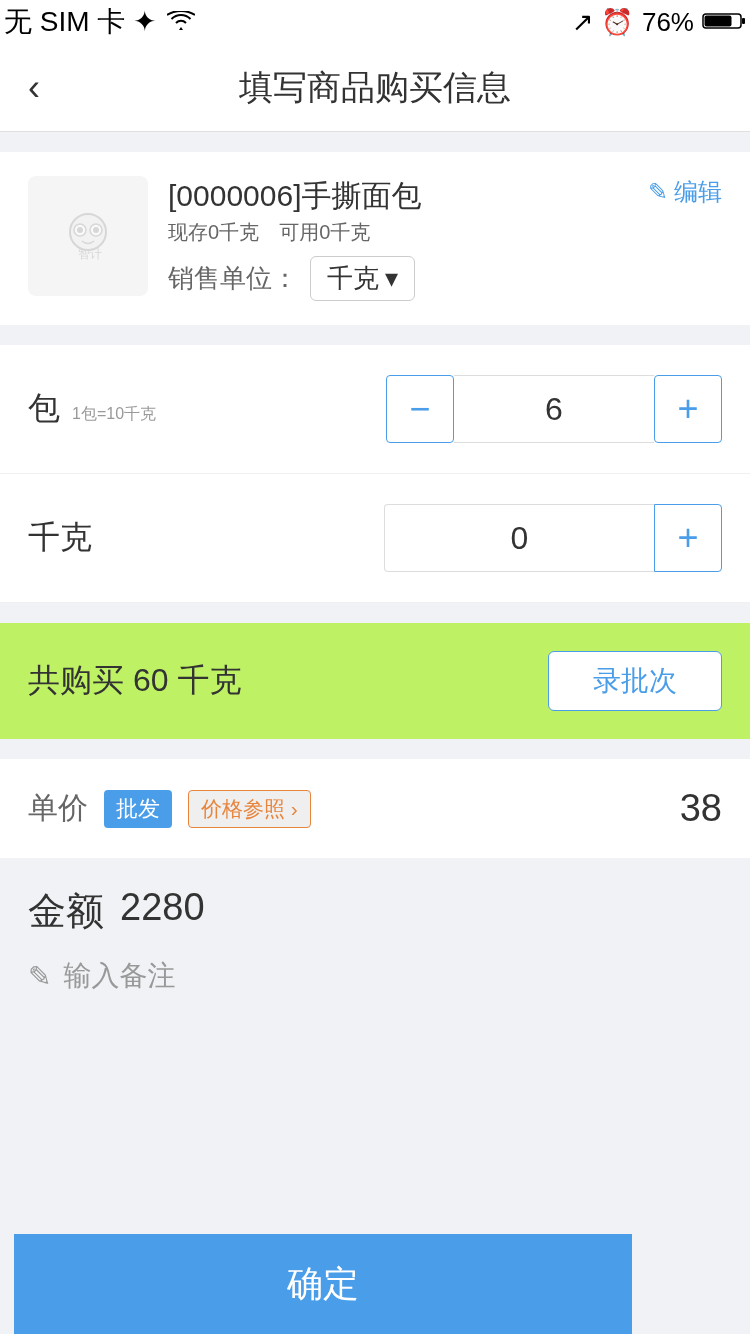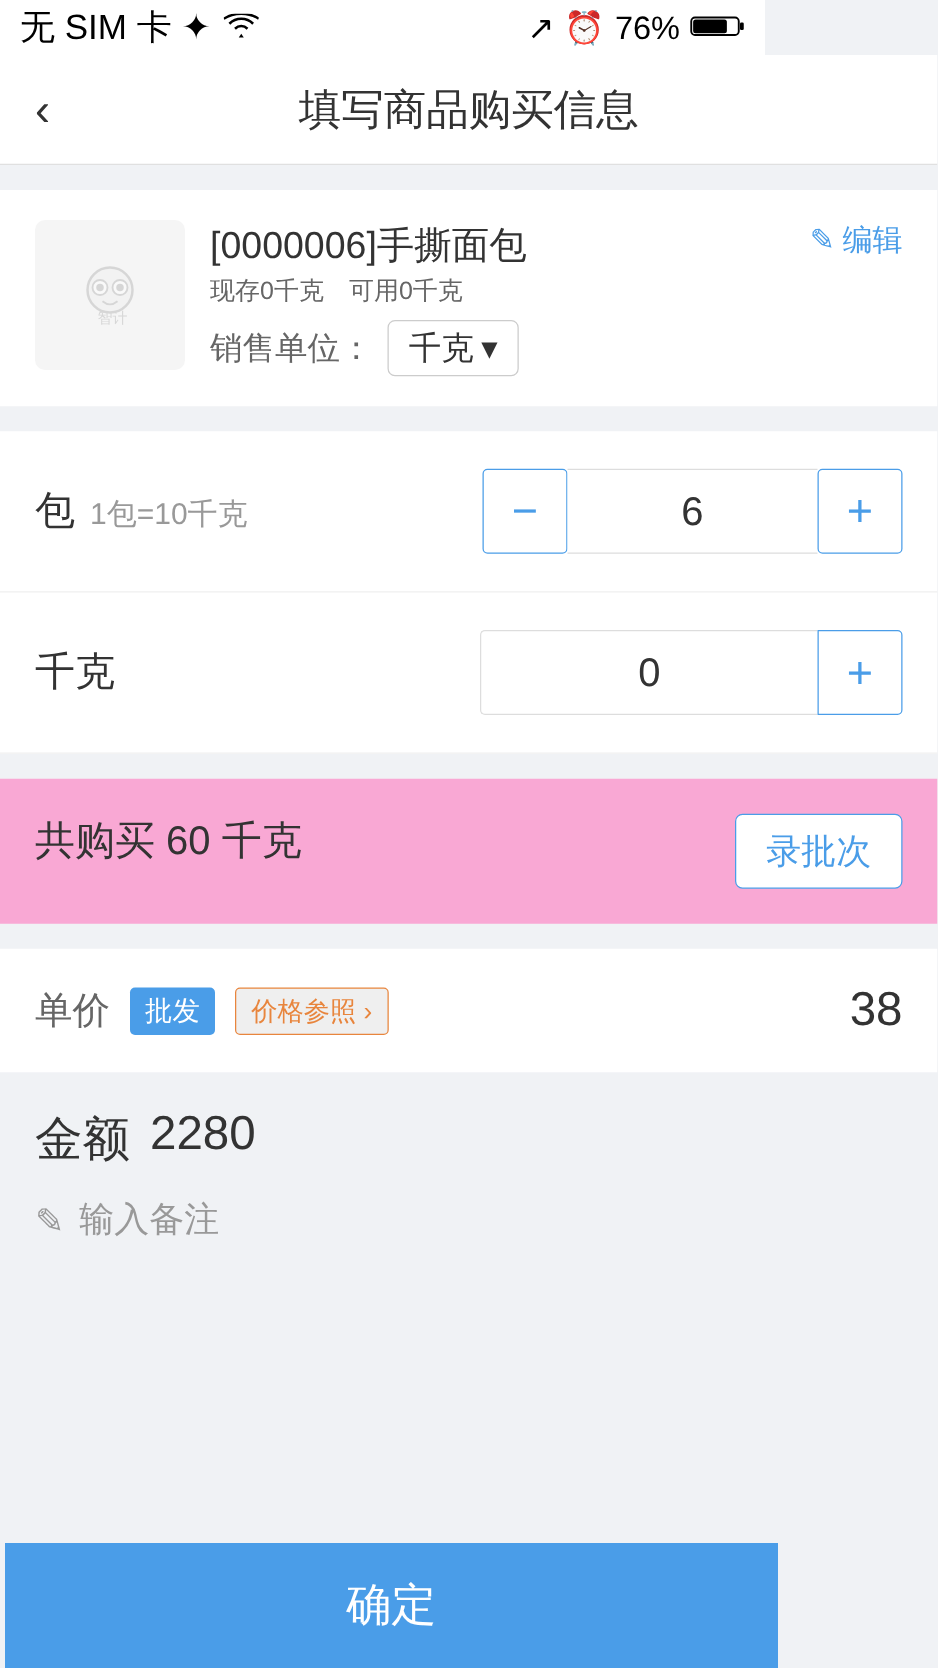--- a/index.html
+++ b/index.html
@@ -8,27 +8,27 @@
       width: 750px;
       min-height: 1334px;
       font-family: -apple-system, "PingFang SC", "Helvetica Neue", sans-serif;
       background: #f0f2f5;
       font-size: 32px;
       position: relative;
     }
 
     
     .status-bar {
-      width: 612px;
+      width: 750px;
       height: 44px;
       background: #fff;
       display: flex;
       align-items: center;
       justify-content: space-between;
-      padding: 0 16px;
+      padding: 0 4px;
       font-size: 28px;
       color: #000;
     }
     .status-left {
       display: flex;
       align-items: center;
       gap: 10px;
     }
     .status-center {
       font-size: 30px;
@@ -147,21 +147,21 @@
       border-bottom: 1px solid #f0f0f0;
     }
     .quantity-label {
       font-size: 32px;
       color: #333;
       display: flex;
       align-items: baseline;
       gap: 12px;
     }
     .quantity-hint {
-      font-size: 24px;
+      font-size: 16px;
       color: #999;
       text-align: right;
     }
     .quantity-control {
       display: flex;
       align-items: center;
       gap: 0;
     }
     .qty-btn {
       width: 68px;
@@ -184,37 +184,37 @@
       border-right: none;
       text-align: center;
       font-size: 32px;
       color: #333;
       background: #fff;
       outline: none;
     }
 
     
     .summary-row {
-      background: #f9a8d4;
+      background: #bef264;
       padding: 28px;
       display: flex;
-      align-items: flex-start;
+      align-items: center;
       justify-content: space-between;
       margin-top: 20px;
     }
     .summary-text {
       font-size: 32px;
       color: #333;
     }
     .batch-btn {
       border: 1.5px solid #4a9de8;
       color: #4a9de8;
       background: #fff;
       border-radius: 6px;
-      padding: 10px 24px;
+      padding: 10px 44px;
       font-size: 28px;
       cursor: pointer;
     }
 
     
     .price-section {
       background: #fff;
       margin-top: 20px;
       padding: 28px;
     }
@@ -271,21 +271,21 @@
       align-items: center;
       gap: 12px;
       font-size: 28px;
       color: #999;
     }
 
     
     .confirm-btn {
       position: fixed;
       bottom: 0;
-      left: 4px;
+      left: 14px;
       width: 618px;
       height: 100px;
       background: #4a9de8;
       color: #fff;
       font-size: 36px;
       border: none;
       cursor: pointer;
       display: flex;
       align-items: center;
       justify-content: center;

